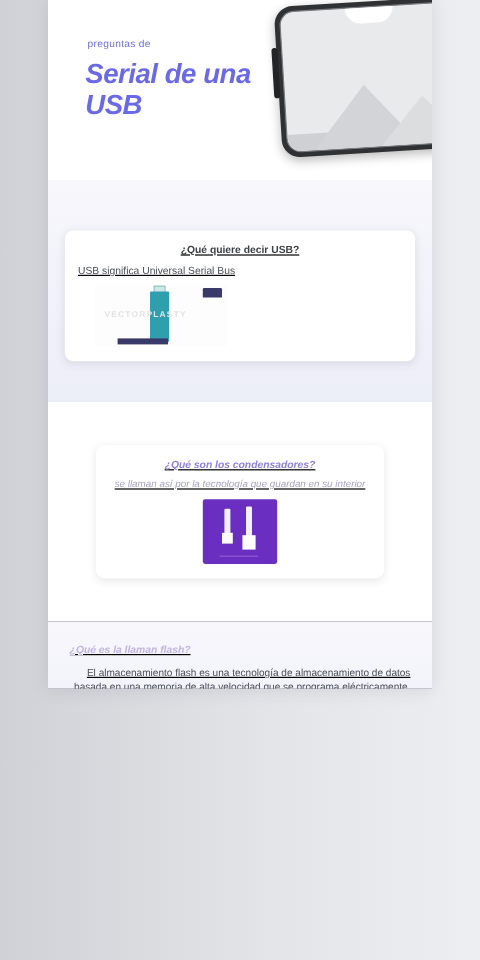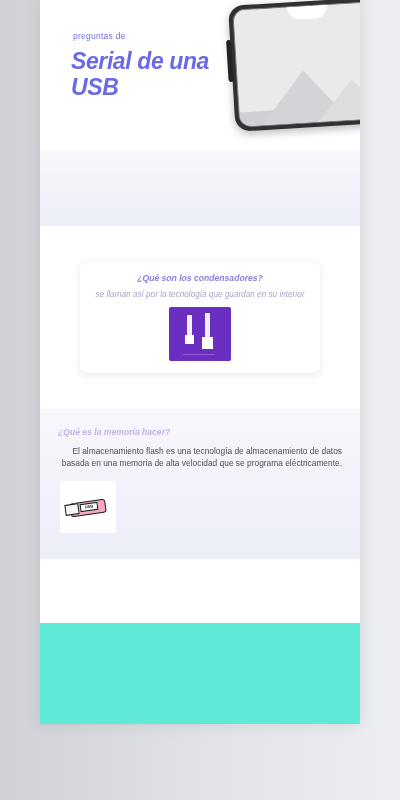--- a/index.html
+++ b/index.html
@@ -3,23 +3,24 @@
 <meta charset="utf-8">
 <style>
   html,body{margin:0;padding:0;}
   body{
     width:400px;height:800px;overflow:hidden;
     background:linear-gradient(90deg,#cfd1d6 0%,#e3e4e8 55%,#eceef1 100%);
     font-family:"Liberation Sans",sans-serif;
     -webkit-font-smoothing:antialiased;
   }
   .page{
-    position:absolute;left:40px;top:0;width:320px;height:724px;
-    background:#5eead4;overflow:hidden;
+    position:absolute;left:40px;top:0;width:320px;height:574px;
+    background:#0f172a;overflow:hidden;
     box-shadow:0 0 14px rgba(90,90,110,.16);
+    text-decoration:underline;
   }
 
   
   .hero{position:relative;height:150px;background:#ffffff;overflow:hidden;}
   .hero-kicker{
     position:absolute;left:33px;top:31px;
     font-size:8.5px;color:#6f6fe0;letter-spacing:.25px;font-weight:400;
   }
   .hero-title{
     position:absolute;left:31px;top:48px;width:140px;
@@ -136,20 +137,31 @@
         <div class="ph-base"></div>
         <div class="ph-mount-a"></div>
         <div class="ph-mount-b"></div>
       </div>
     </div>
   </div>
 
   <div class="sec sec-tint" style="padding:42px 0 34px 0;">
     <div class="row">
 
+      <div class="card center">
+        <h3>¿Qué quiere decir USB?</h3>
+        <p class="dark" style="text-align:left">USB significa Universal Serial Bus</p>
+        <div class="thumb t-usb1">
+          <div class="tag"></div>
+          <div class="cap"></div>
+          <div class="stick"></div>
+          <div class="wm">VECTORPLASTY</div>
+          <div class="bar"></div>
+        </div>
+      </div>
 
 
     </div>
   </div>
 
   <div class="sec sec-white" style="padding:36px 0 36px 0;">
     <div class="row" style="padding:0 40px;">
 
 
       <div class="card center ital">
@@ -164,21 +176,21 @@
         </div>
       </div>
 
     </div>
   </div>
 
   <div class="sec sec-tint" style="padding:18px 0 26px 0;">
     <div class="row" style="padding:0 18px;gap:16px;">
 
       <div class="s3col">
-        <p class="s3head">¿Qué es la memoria hacer?</p>
+        <p class="s3head">¿Qué es la llaman flash?</p>
         <p class="s3body">El almacenamiento flash es una tecnología de almacenamiento de datos basada en una memoria de alta velocidad que se programa eléctricamente.</p>
         <div class="img-flash" style="margin-top:12px;margin-left:2px;">
           <div class="pk"></div>
           <div class="mc"></div>
           <div class="lb">USB</div>
         </div>
       </div>
 
 
     </div>

